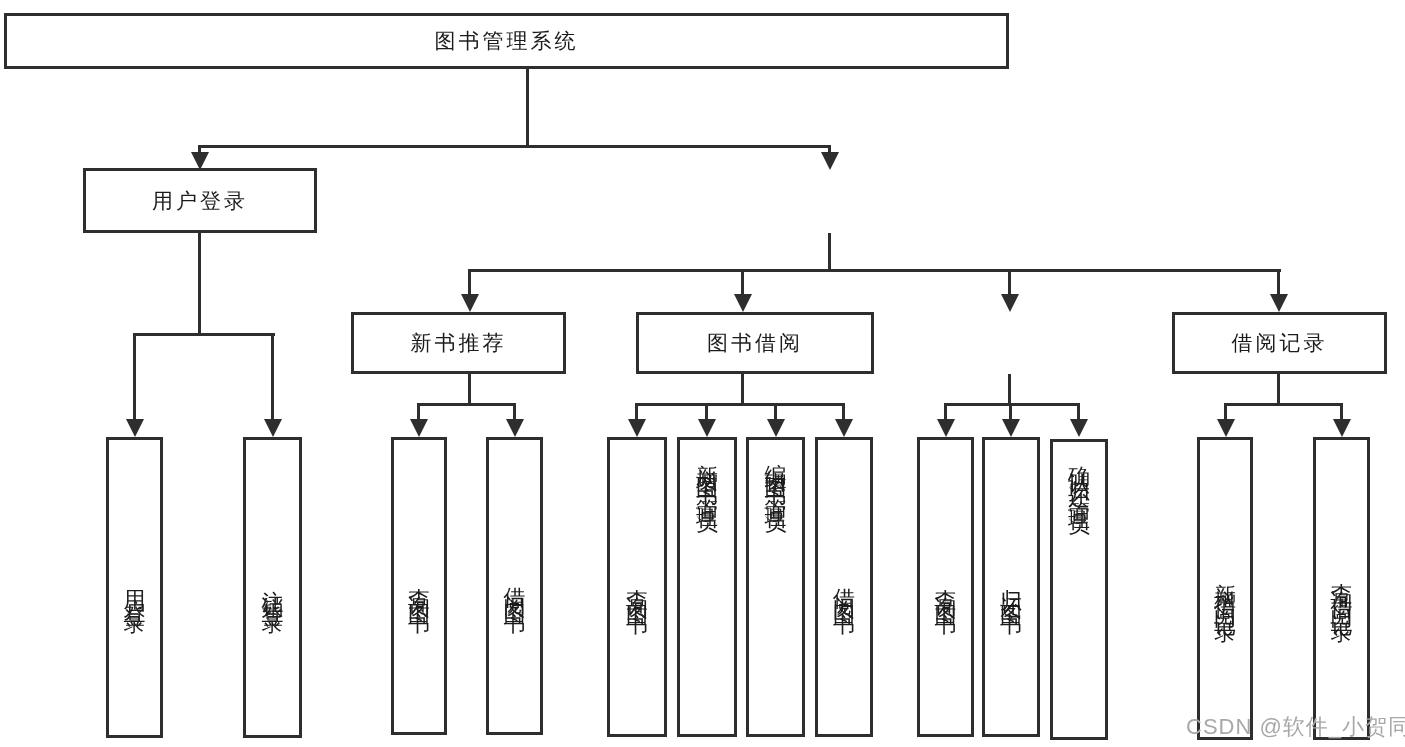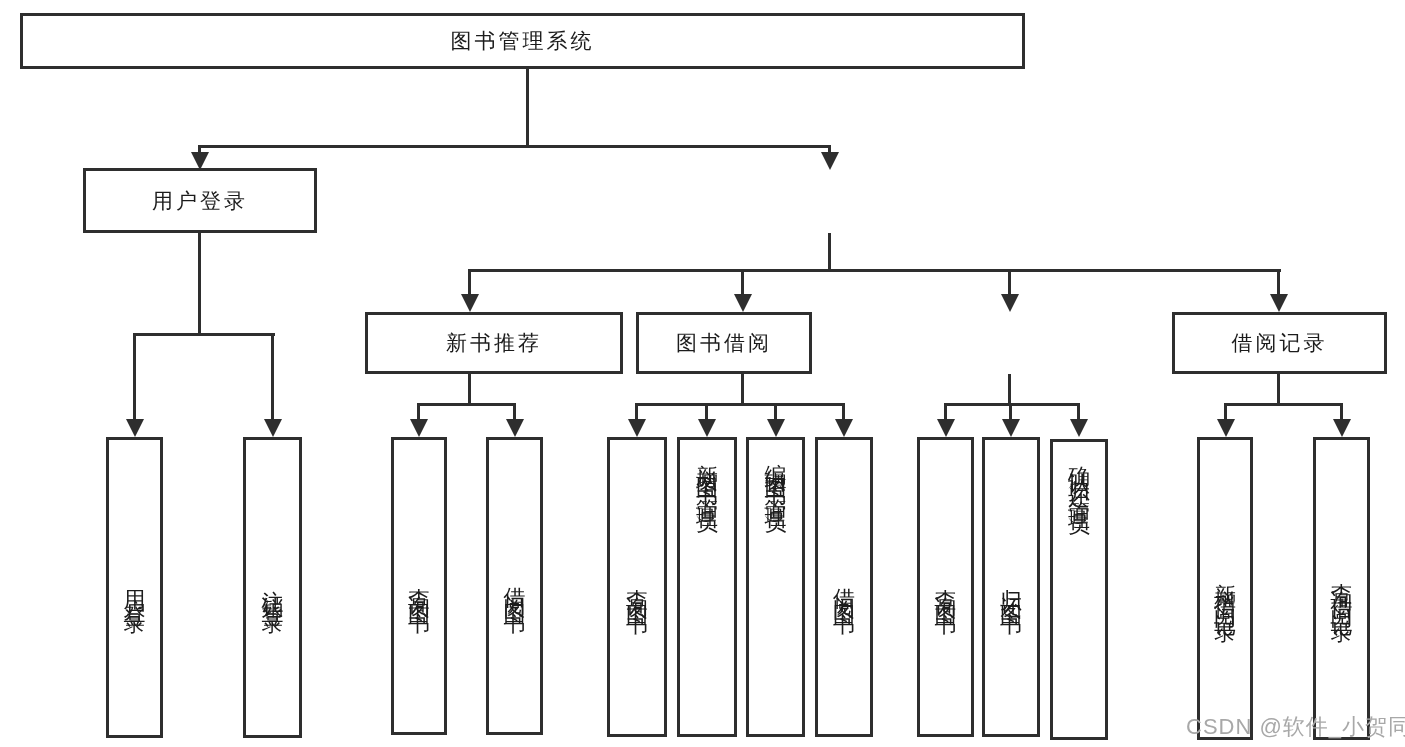--- a/index.html
+++ b/index.html
@@ -59,21 +59,21 @@
     letter-spacing:1px;
     color:var(--wm);
     white-space:nowrap;
   }
 </style>
 </head>
 <body>
 
 <div class="canvas">
 
-  <div class="box" style="left:20px;top:13px;width:1005px;height:56px">
+  <div class="box" style="left:4px;top:13px;width:1005px;height:56px">
     <span class="htext">图书管理系统</span>
   </div>
 
   <div class="line" style="left:526px;top:69px;width:3px;height:78px"></div>
   <div class="line" style="left:198px;top:145px;width:633px;height:3px"></div>
   <div class="line" style="left:198px;top:145px;width:3px;height:14px"></div>
   <div class="tri" style="left:191px;top:152px"></div>
   <div class="line" style="left:828px;top:145px;width:3px;height:14px"></div>
   <div class="tri" style="left:821px;top:152px"></div>
 
@@ -92,24 +92,24 @@
   <div class="line" style="left:468px;top:269px;width:813px;height:3px"></div>
   <div class="line" style="left:468px;top:269px;width:3px;height:27px"></div>
   <div class="tri" style="left:461px;top:294px"></div>
   <div class="line" style="left:741px;top:269px;width:3px;height:27px"></div>
   <div class="tri" style="left:734px;top:294px"></div>
   <div class="line" style="left:1008px;top:269px;width:3px;height:27px"></div>
   <div class="tri" style="left:1001px;top:294px"></div>
   <div class="line" style="left:1277px;top:269px;width:3px;height:27px"></div>
   <div class="tri" style="left:1270px;top:294px"></div>
 
-  <div class="box" style="left:365px;top:312px;width:258px;height:62px">
+  <div class="box" style="left:351px;top:312px;width:215px;height:62px">
     <span class="htext">新书推荐</span>
   </div>
-  <div class="box" style="left:636px;top:312px;width:176px;height:62px">
+  <div class="box" style="left:636px;top:312px;width:238px;height:62px">
     <span class="htext">图书借阅</span>
   </div>
   <div class="box" style="left:1172px;top:312px;width:215px;height:62px">
     <span class="htext">借阅记录</span>
   </div>
 
   <div class="line" style="left:468px;top:374px;width:3px;height:31px"></div>
   <div class="line" style="left:417px;top:403px;width:99px;height:3px"></div>
   <div class="line" style="left:417px;top:403px;width:3px;height:18px"></div>
   <div class="tri" style="left:410px;top:419px"></div>

